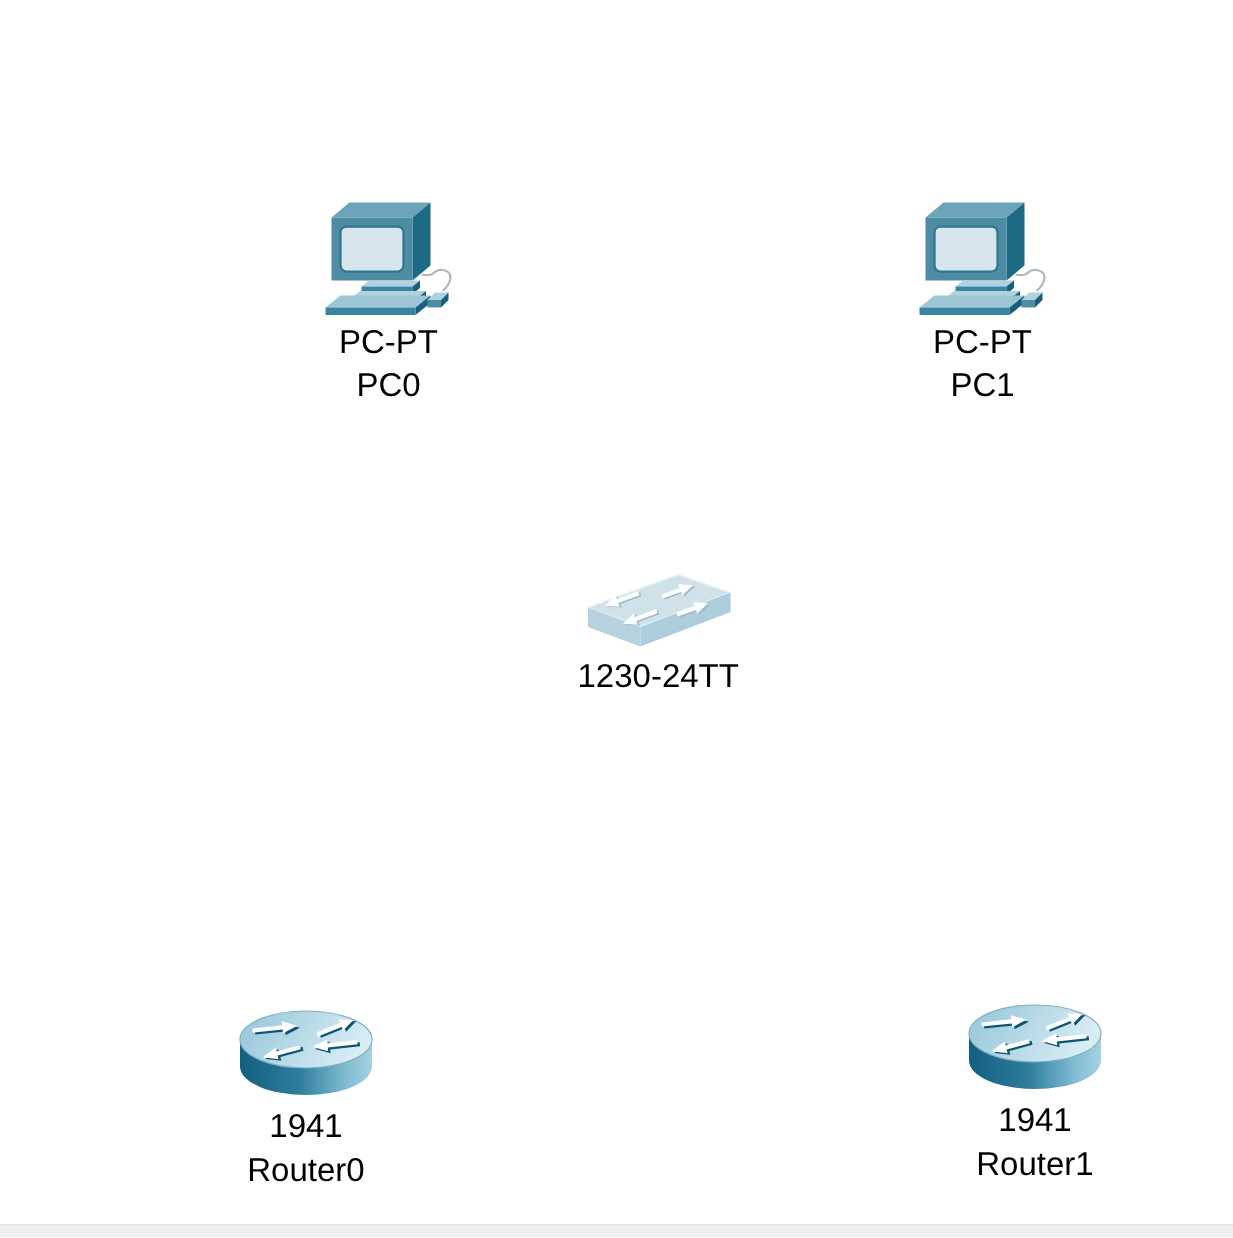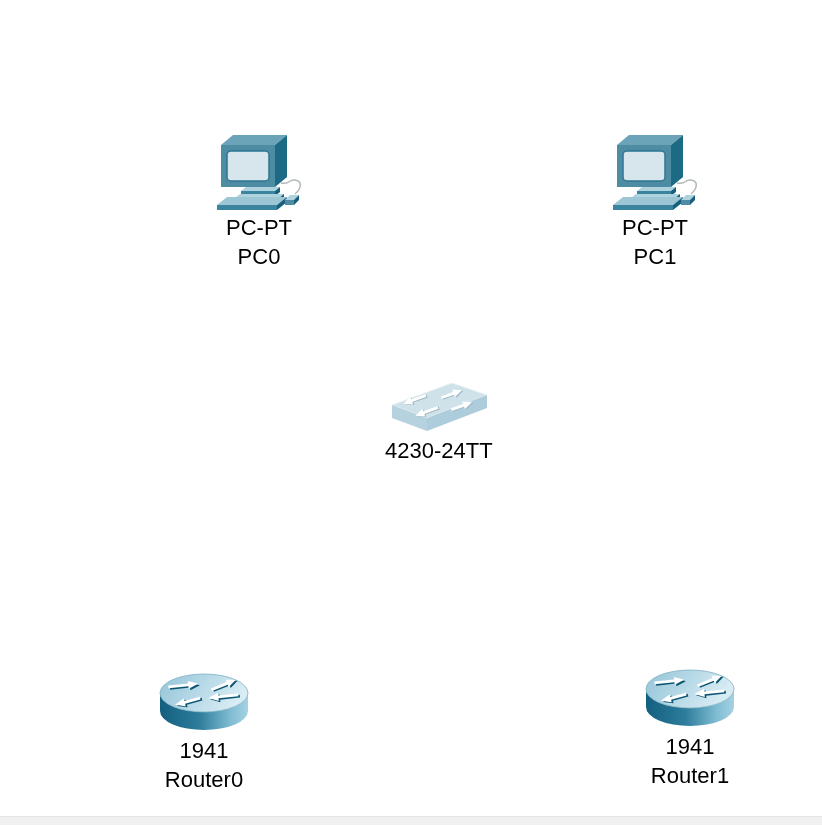--- a/index.html
+++ b/index.html
@@ -136,21 +136,21 @@
         <path d="M0,4 L9,0 V2.6 H24 V5.4 H9 V8 Z" fill="#9db8c4" transform="translate(1,1)"></path>
         <path d="M0,4 L9,0 V2.6 H24 V5.4 H9 V8 Z" fill="#ffffff"></path>
       </g>
 
       <g transform="translate(62,28) rotate(-20)">
         <path d="M22,4 L13,0 V2.6 H0 V5.4 H13 V8 Z" fill="#9db8c4" transform="translate(1,1)"></path>
         <path d="M22,4 L13,0 V2.6 H0 V5.4 H13 V8 Z" fill="#ffffff"></path>
       </g>
     </svg>
     <div class="labels">
-      <div class="label">4230-24TT</div>
+      <div class="label">1230-24TT</div>
     </div>
   </div>
 
   <div class="device" style="left:158px; top:670px;">
     <svg class="icon" width="92" height="64" viewBox="0 0 92 64">
       <path d="M 2,23 L 2,41 A 44,19 0 0 0 90,41 L 90,23 A 44,19 0 0 1 2,23 Z" fill="url(#routerSide)"></path>
       <ellipse cx="46" cy="23" rx="44" ry="19" fill="url(#routerTop)" stroke="#7fb0c2" stroke-width="0.8"></ellipse>
 
       <g transform="translate(10,13) rotate(-6)">
         <path d="M30,4 L20,0 V2.6 H0 V5.4 H20 V8 Z" fill="#0b5573" transform="translate(1.5,1.5)"></path>

